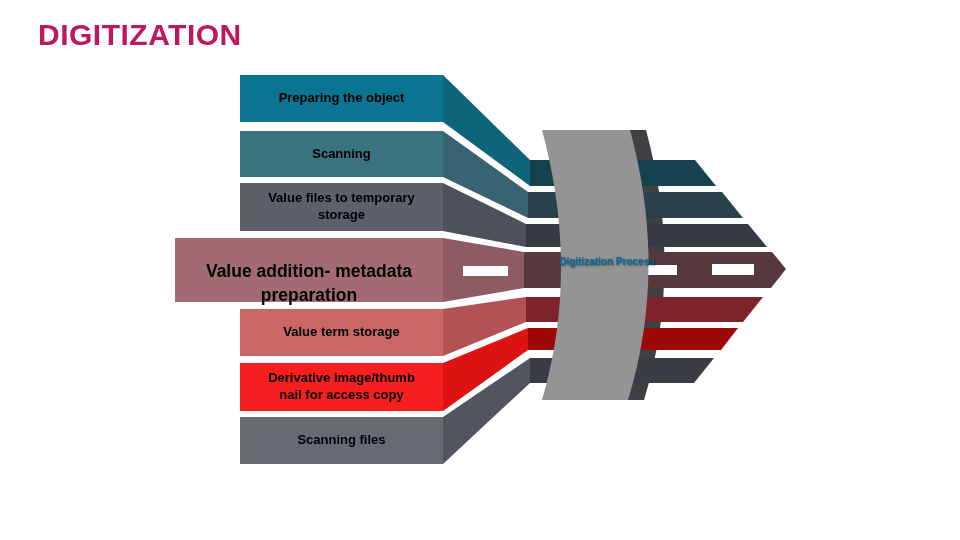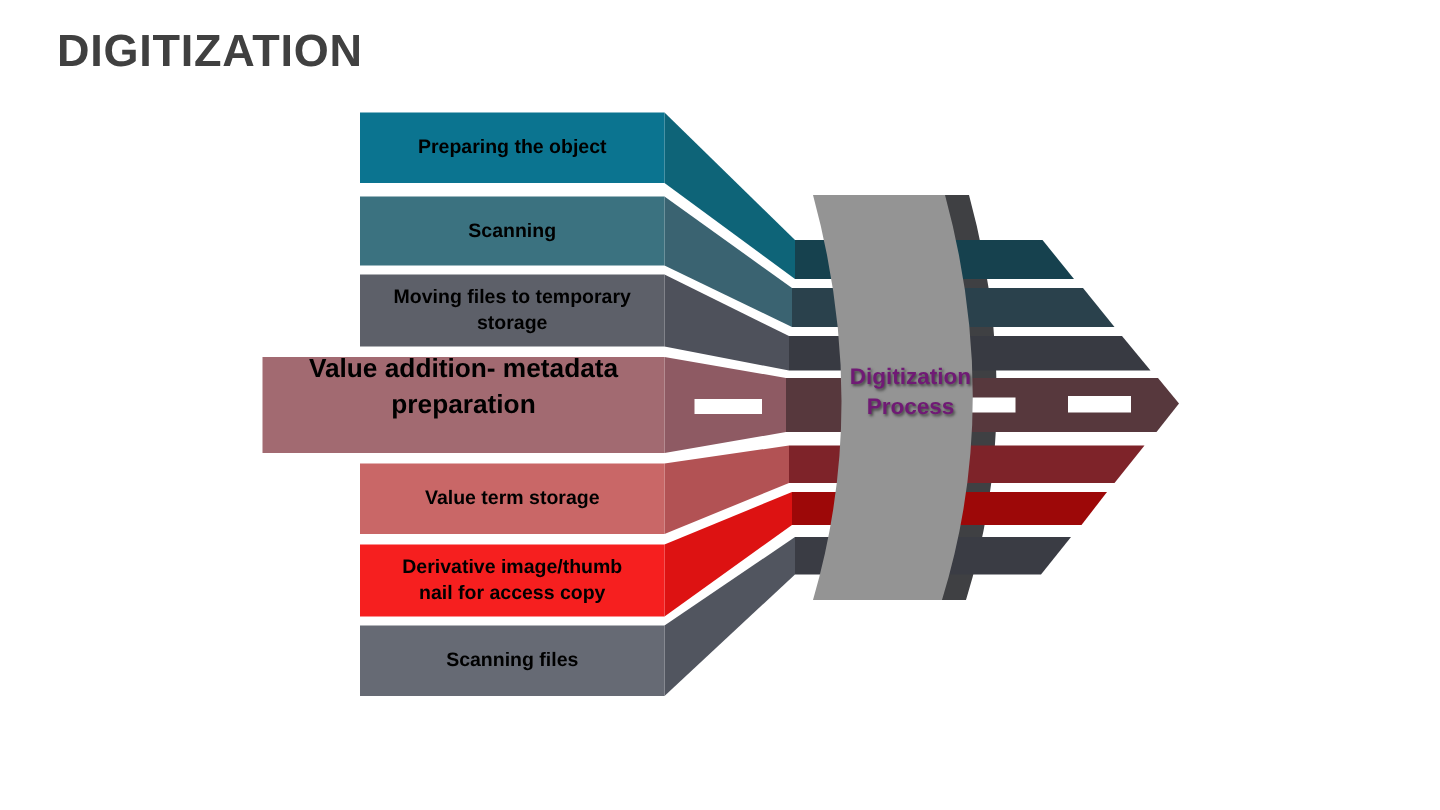--- a/index.html
+++ b/index.html
@@ -3,40 +3,40 @@
 <meta charset="utf-8">
 <style>
   html,body{margin:0;padding:0;}
   body{
     width:960px;height:540px;position:relative;overflow:hidden;
     background:#ffffff;
     font-family:"Liberation Sans", sans-serif;
   }
   .slide-title{
     position:absolute;left:38px;top:18px;
-    font-size:30px;font-weight:700;color:#404040;letter-spacing:.5px;
+    font-size:30px;font-weight:700;color:#be185d;letter-spacing:.5px;
   }
   svg.diagram{position:absolute;left:0;top:0;}
   .bar-label{
     position:absolute;display:flex;align-items:center;justify-content:center;
     text-align:center;color:#000000;font-weight:700;font-size:13px;line-height:1.3;
     padding:0 18px;box-sizing:border-box;white-space:pre-line;
   }
   .bar-label.big{font-size:17.5px;line-height:1.35;padding:0 20px;}
   .band-label{
     position:absolute;left:556px;top:240px;width:102px;height:44px;
     display:flex;align-items:center;justify-content:center;text-align:center;
-    color:#701a75;font-weight:700;font-size:15px;line-height:1.35;
+    color:#0369a1;font-weight:700;font-size:10px;line-height:1.35;
     text-shadow:1px 1px 2px rgba(0,0,0,0.55);
   }
   
   .l1{left:240px;top:75px;width:203px;height:47px;}
   .l2{left:240px;top:131px;width:203px;height:46px;}
   .l3{left:240px;top:183px;width:203px;height:48px;}
-  .l4{left:175px;top:226px;width:268px;height:64px;}
+  .l4{left:175px;top:252px;width:268px;height:64px;}
   .l5{left:240px;top:309px;width:203px;height:47px;}
   .l6{left:240px;top:363px;width:203px;height:48px;}
   .l7{left:240px;top:417px;width:203px;height:47px;}
 </style>
 </head>
 <body>
 
 <div class="slide-title">DIGITIZATION</div>
 
 <svg class="diagram" width="960" height="540" viewBox="0 0 960 540" xmlns="http://www.w3.org/2000/svg">
@@ -70,19 +70,19 @@
   <rect x="240" y="131" width="203" height="46" fill="#3B7280"></rect>
   <rect x="240" y="183" width="203" height="48" fill="#5D6069"></rect>
   <rect x="175" y="238" width="268" height="64" fill="#A26A71"></rect>
   <rect x="240" y="309" width="203" height="47" fill="#C96767"></rect>
   <rect x="240" y="363" width="203" height="48" fill="#F61F1F"></rect>
   <rect x="240" y="417" width="203" height="47" fill="#666A74"></rect>
 </svg>
 
 <div class="bar-label l1">Preparing the object</div>
 <div class="bar-label l2">Scanning</div>
-<div class="bar-label l3">Moving files to temporary storage</div>
+<div class="bar-label l3">Value files to temporary storage</div>
 <div class="bar-label l4 big">Value addition- metadata preparation</div>
 <div class="bar-label l5">Value term storage</div>
 <div class="bar-label l6">Derivative image/thumb nail for access copy</div>
 <div class="bar-label l7">Scanning  files</div>
 
 <div class="band-label">Digitization Process</div>
 
 </body></html>

